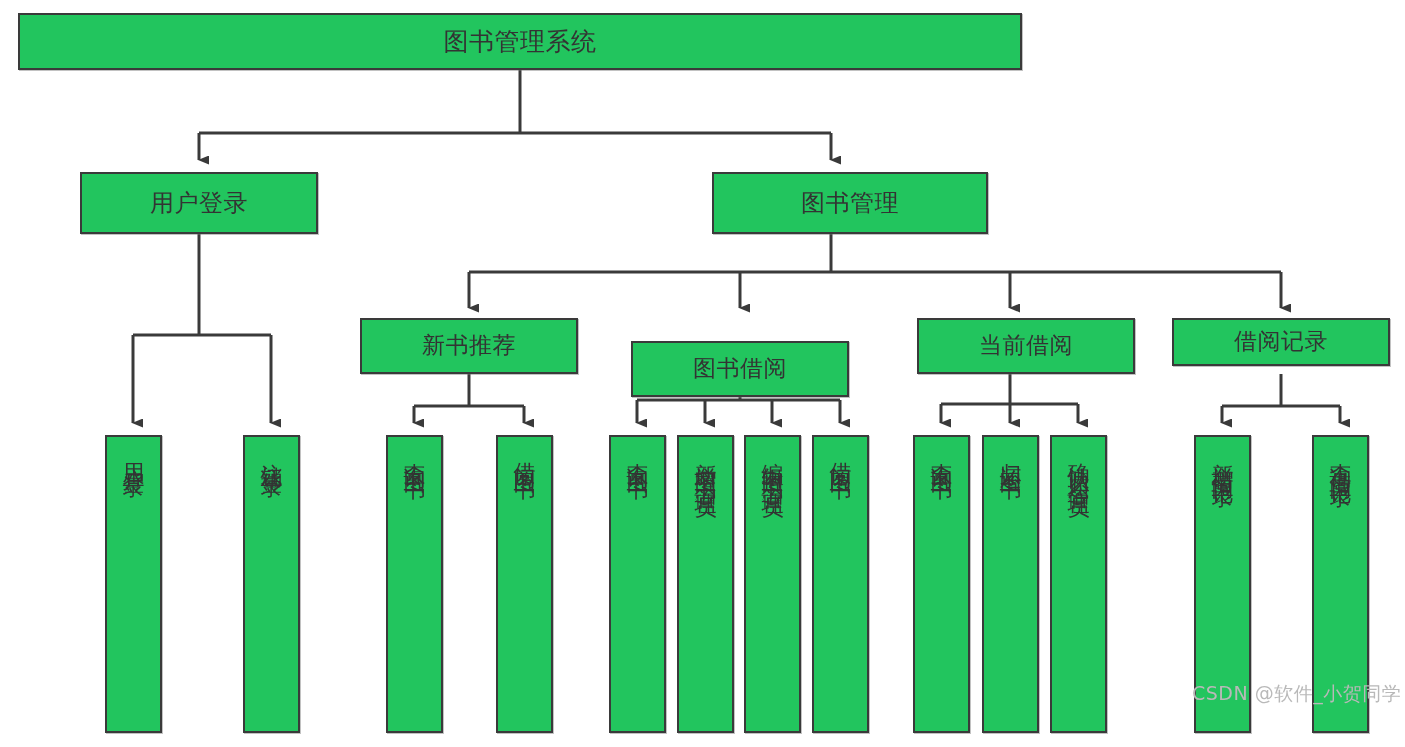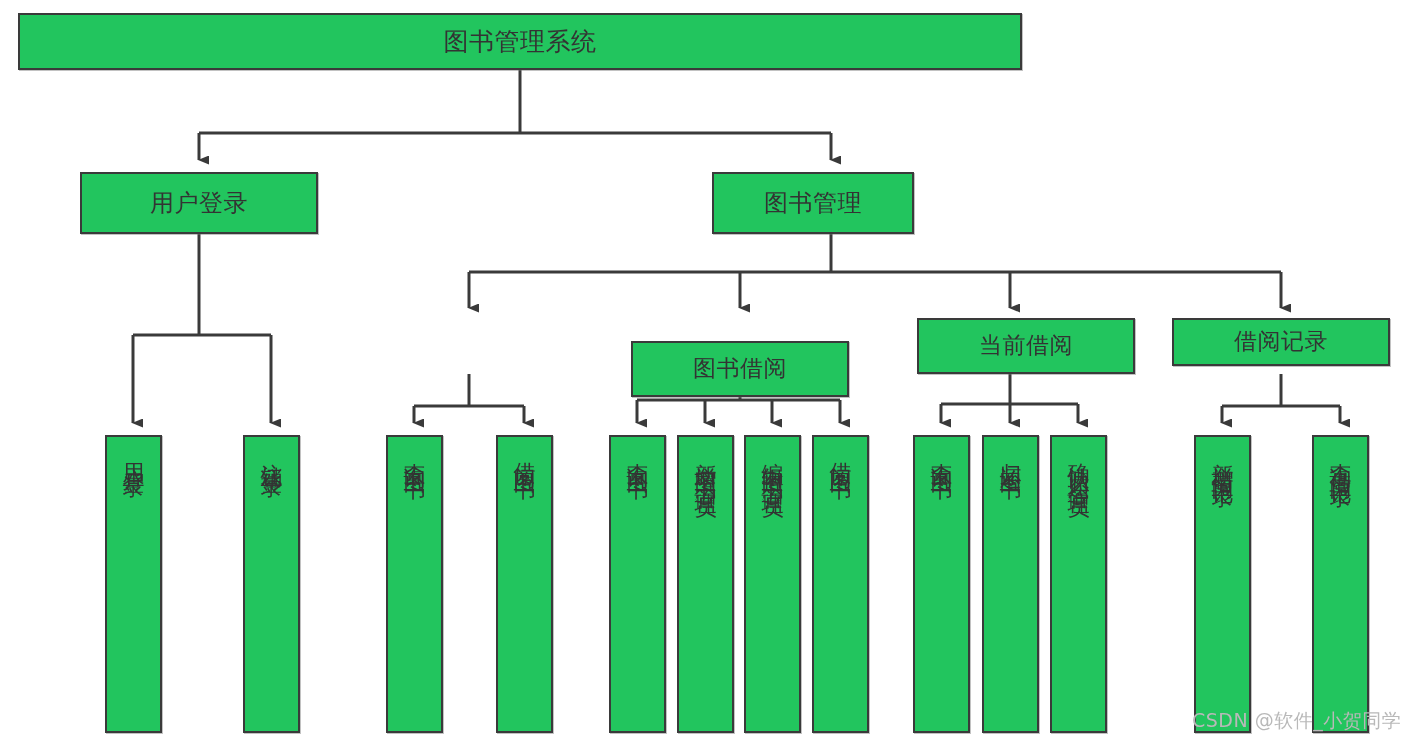--- a/index.html
+++ b/index.html
@@ -124,24 +124,27 @@
     </g>
   </svg>
 
   <div class="node node-root" style="left:18px; top:13px; width:1004px; height:57px;">
     <span class="label">图书管理系统</span>
   </div>
 
   <div class="node node-l1" style="left:80px; top:172px; width:238px; height:62px;">
     <span class="label">用户登录</span>
   </div>
-  <div class="node node-l1" style="left:712px; top:172px; width:202px; height:62px;justify-content:center;">
+  <div class="node node-l1" style="left:712px; top:172px; width:276px; height:62px;justify-content:center;">
     <span class="label">图书管理</span>
   </div>
 
+  <div class="node node-l2" style="left:360px; top:318px; width:218px; height:56px;">
+    <span class="label">新书推荐</span>
+  </div>
   <div class="node node-l2" style="left:631px; top:318px; width:218px; height:56px;margin-top:23px;">
     <span class="label">图书借阅</span>
   </div>
   <div class="node node-l2" style="left:901px; top:318px; width:218px; height:56px;margin-left:16px;">
     <span class="label">当前借阅</span>
   </div>
   <div class="node node-l2" style="left:1172px; top:318px; width:218px; height:48px;">
     <span class="label">借阅记录</span>
   </div>
 
@@ -182,15 +185,15 @@
     <span class="label">确认归还（管理员）</span>
   </div>
 
   <div class="node node-leaf" style="left:1194px; top:435px; width:57px; height:298px;">
     <span class="label">新增借阅记录</span>
   </div>
   <div class="node node-leaf" style="left:1312px; top:435px; width:57px; height:298px;">
     <span class="label">查询借阅记录</span>
   </div>
 
-  <div class="watermark" style="left:1192px; top:708px;">CSDN @软件_小贺同学</div>
+  <div class="watermark" style="left:1192px; top:681px;">CSDN @软件_小贺同学</div>
 
 </div>
 
 </body></html>

